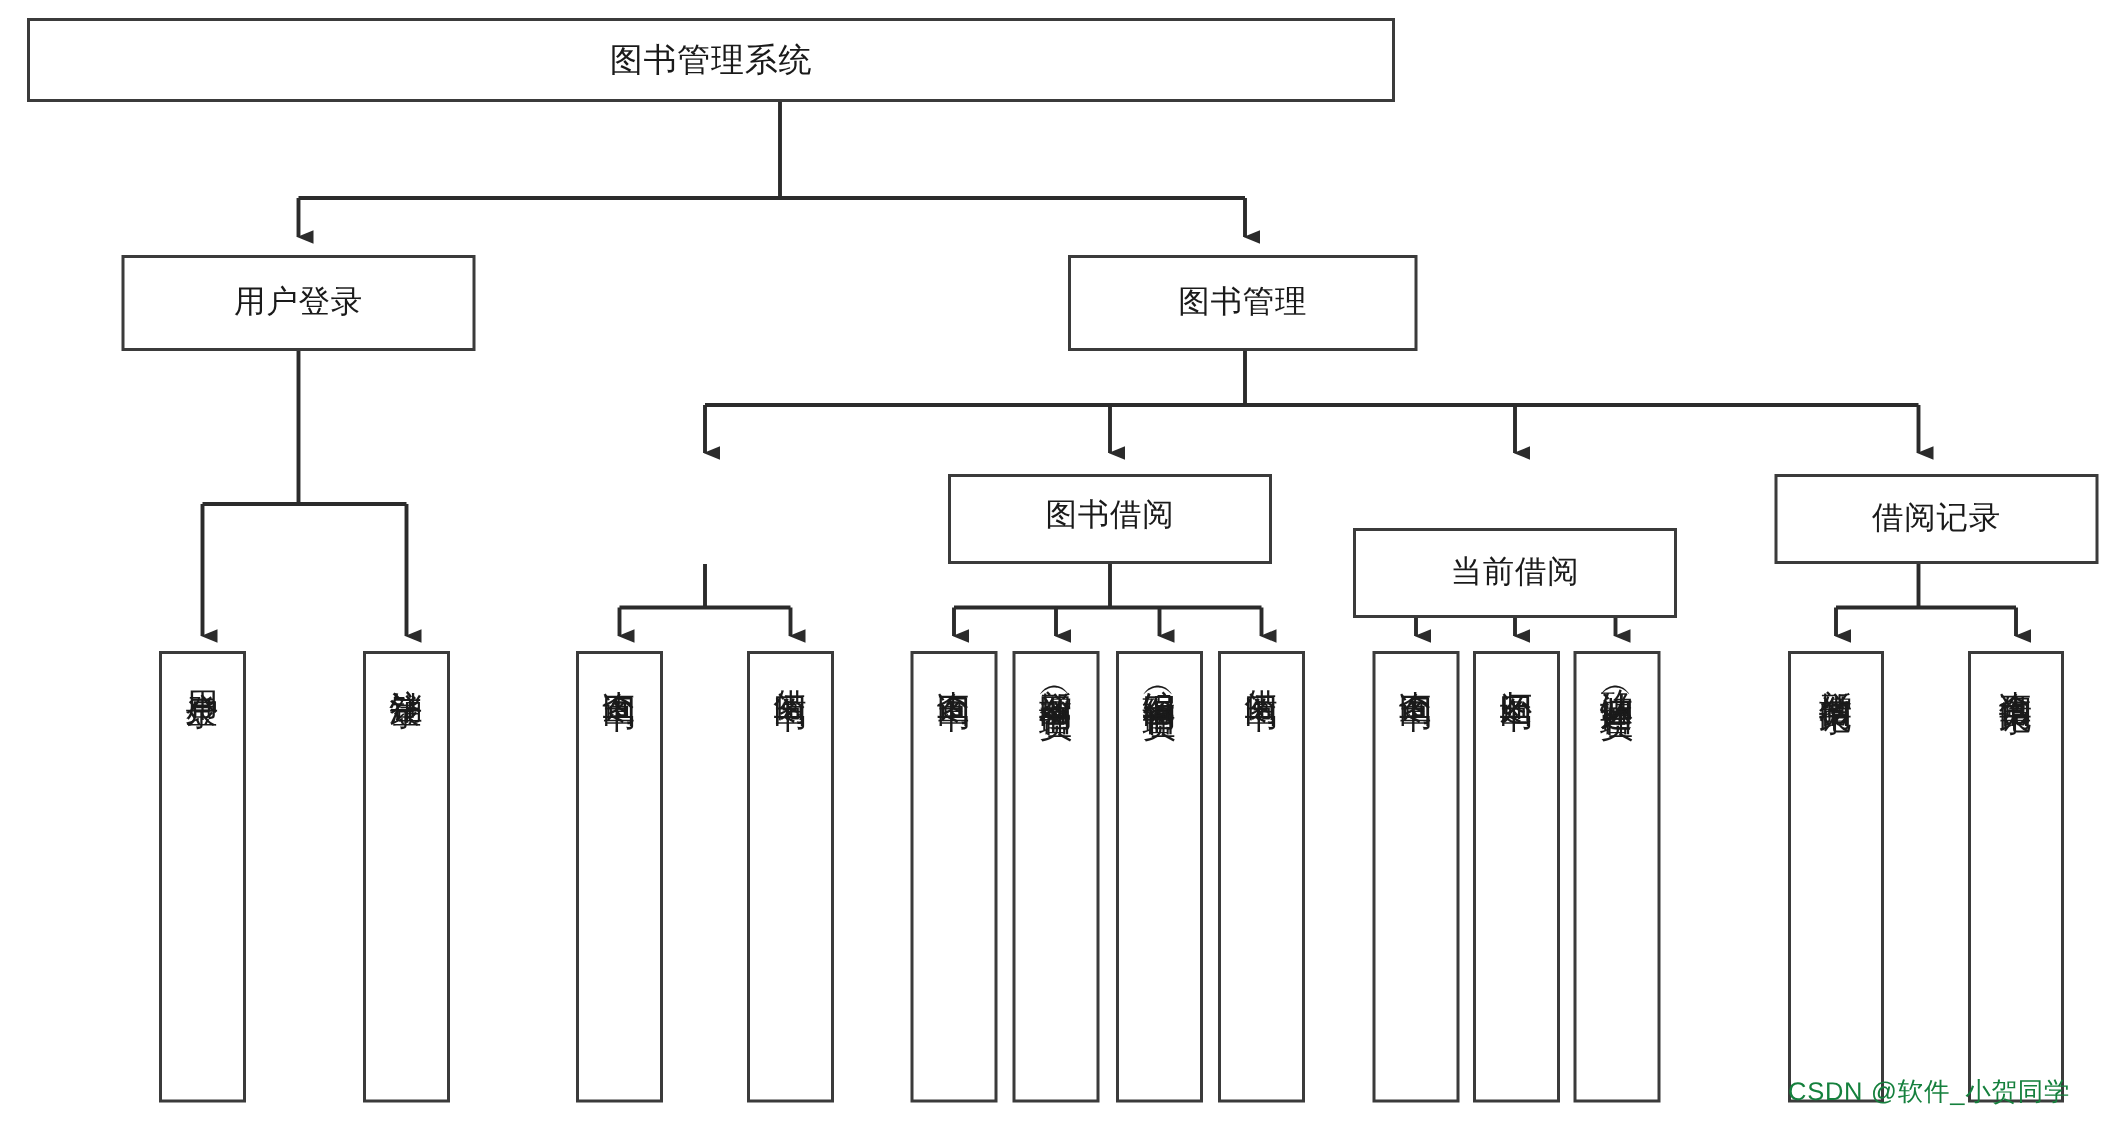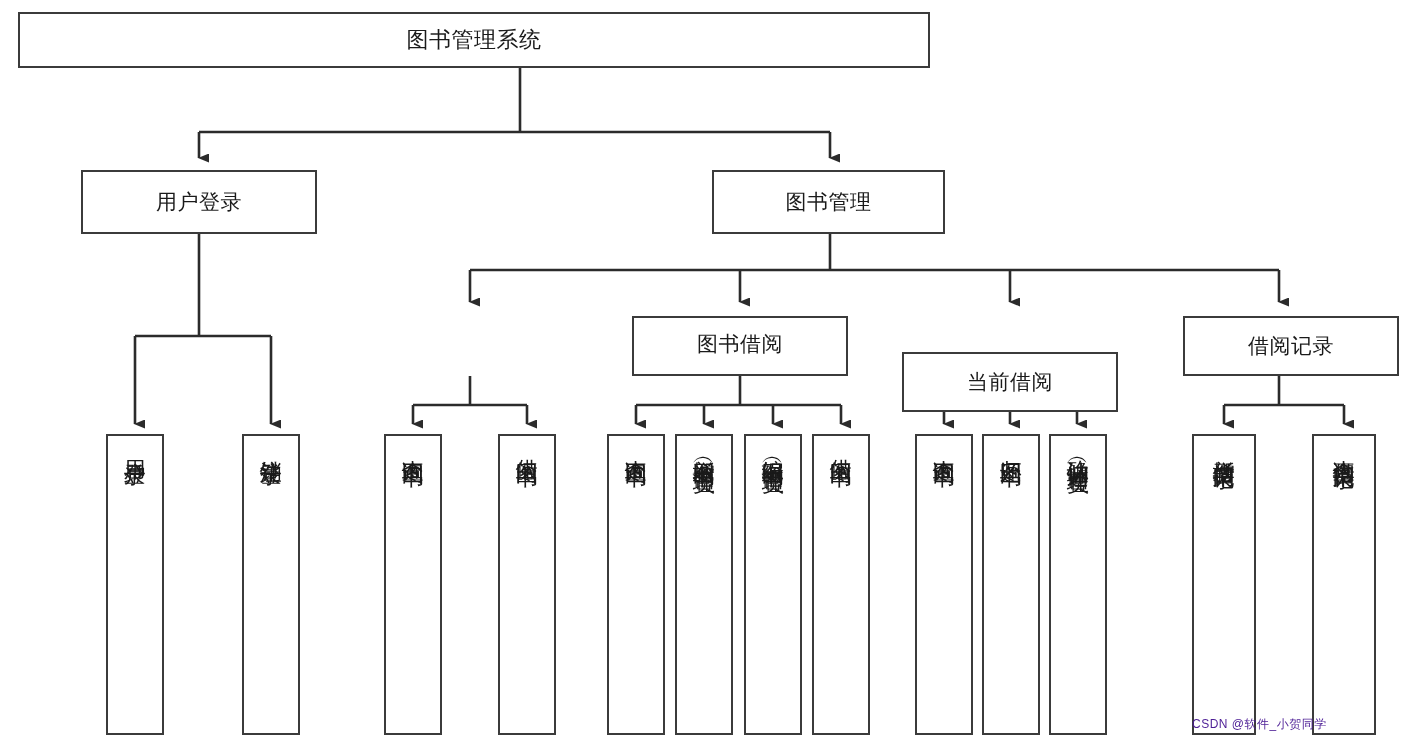--- a/index.html
+++ b/index.html
@@ -56,22 +56,22 @@
   .node.vertical .label {
     writing-mode: vertical-rl;
     text-orientation: upright;
     font-size: 22px;
     line-height: 1.06;
     letter-spacing: 2px;
     margin: 0 auto;
   }
   .watermark {
     position: absolute;
-    color: #4c1d95;
-    font-size: 12px;
+    color: #15803d;
+    font-size: 17px;
     white-space: nowrap;
     letter-spacing: 0.5px;
     user-select: none;
   }
 </style>
 </head>
 <body>
 
 <div id="diagram-root">
 

